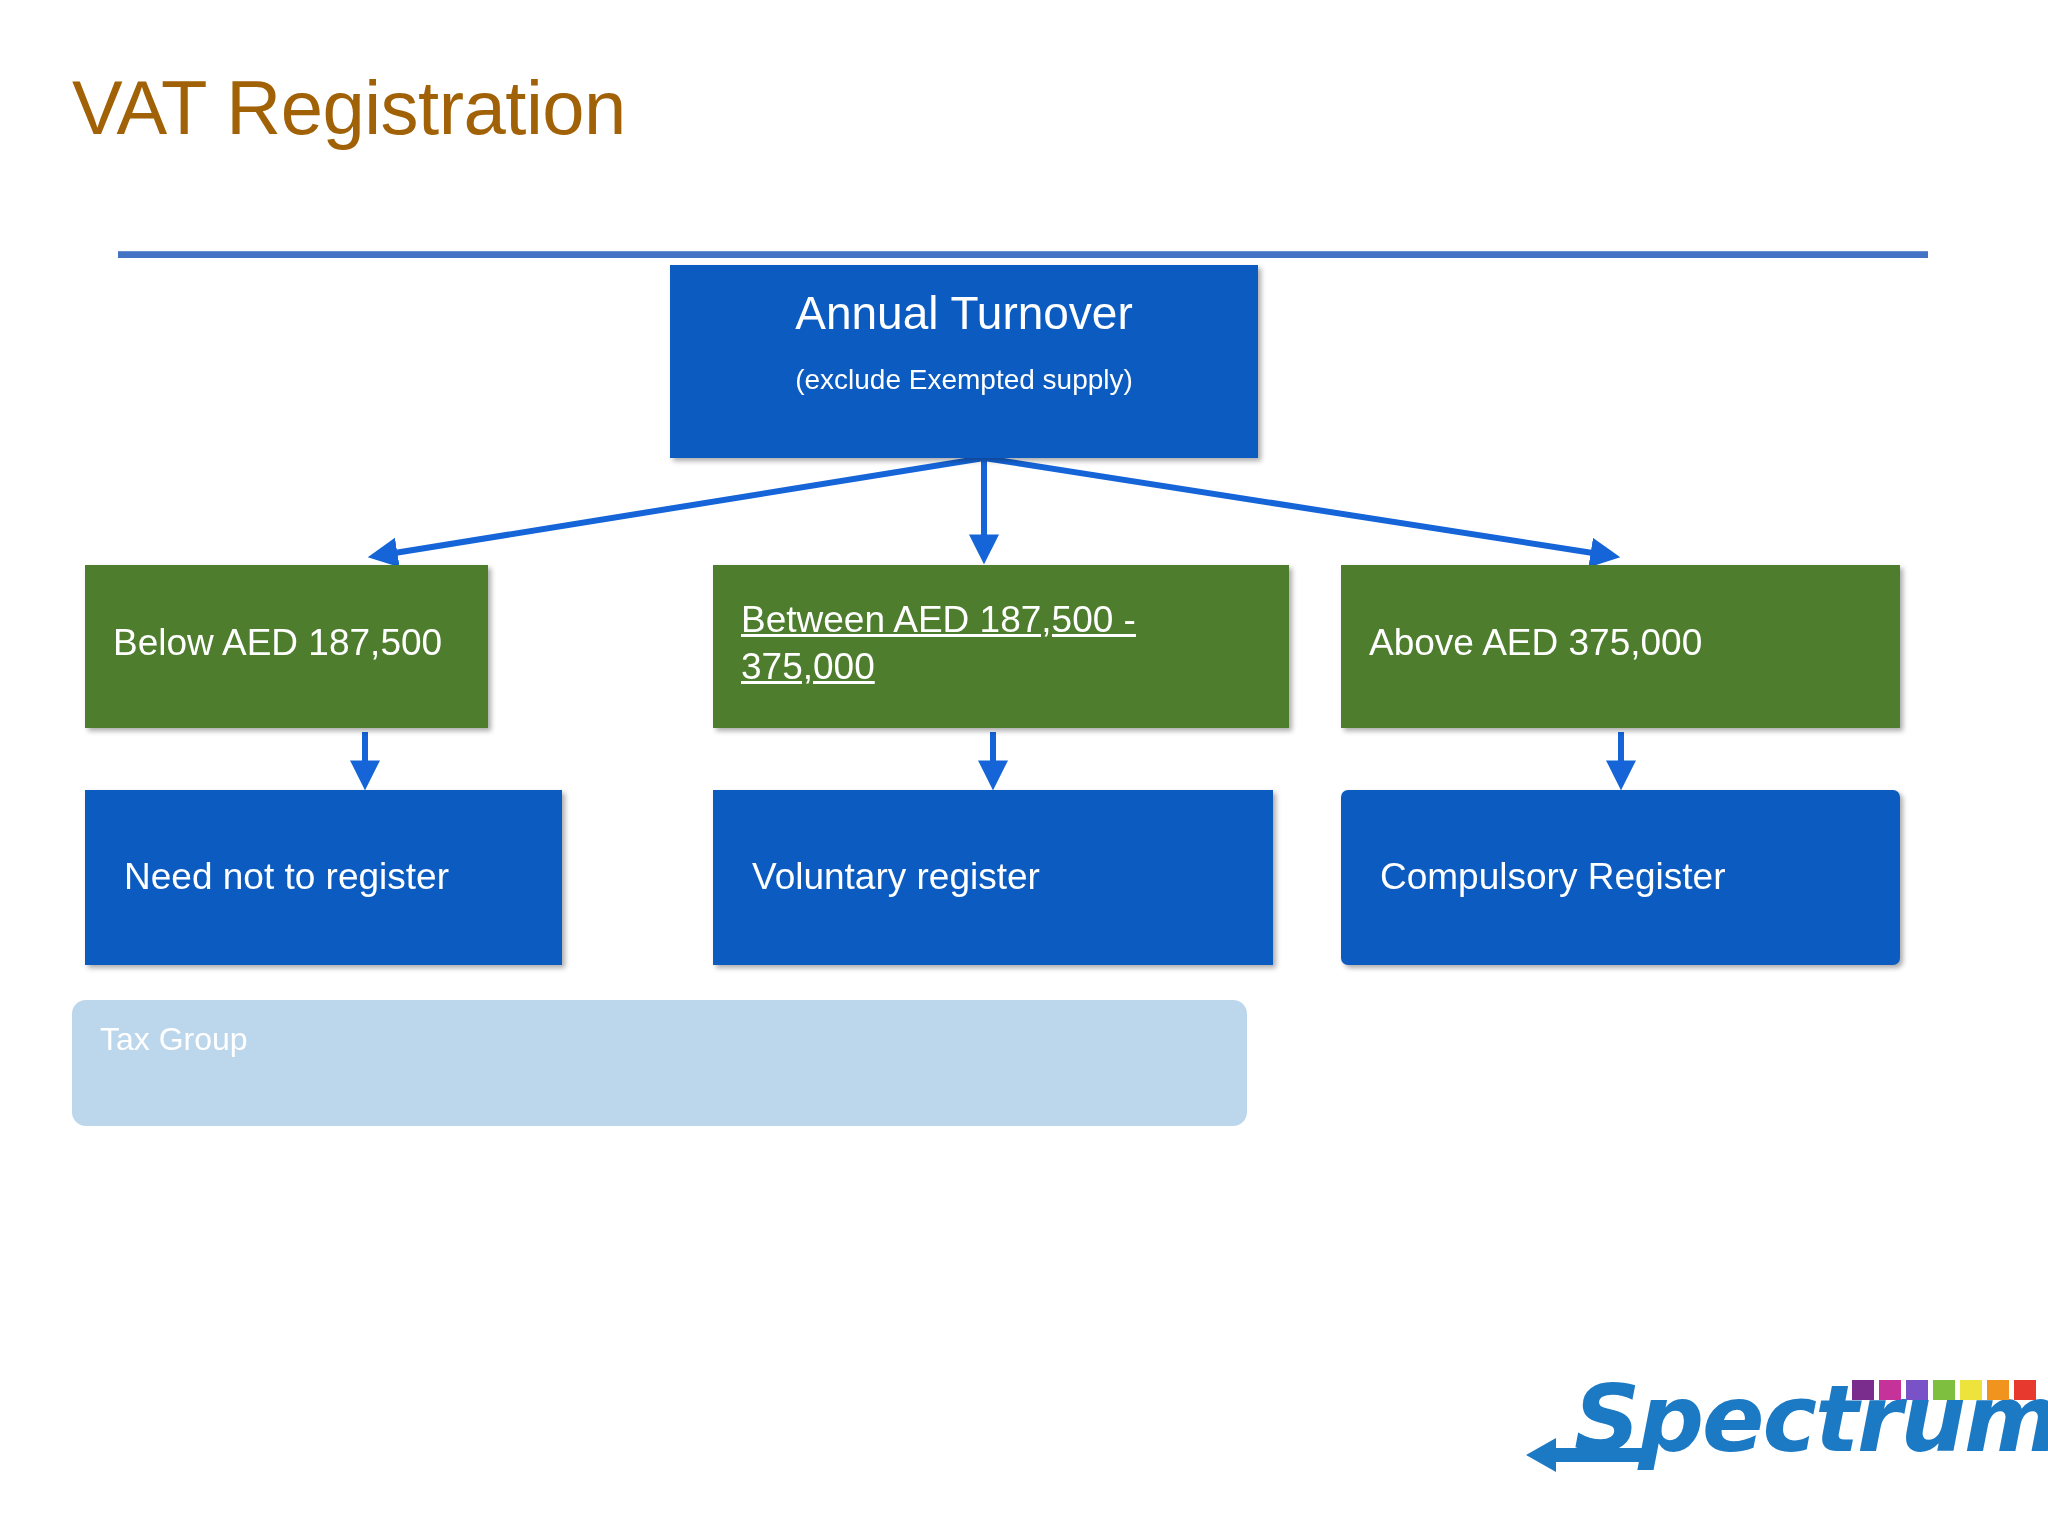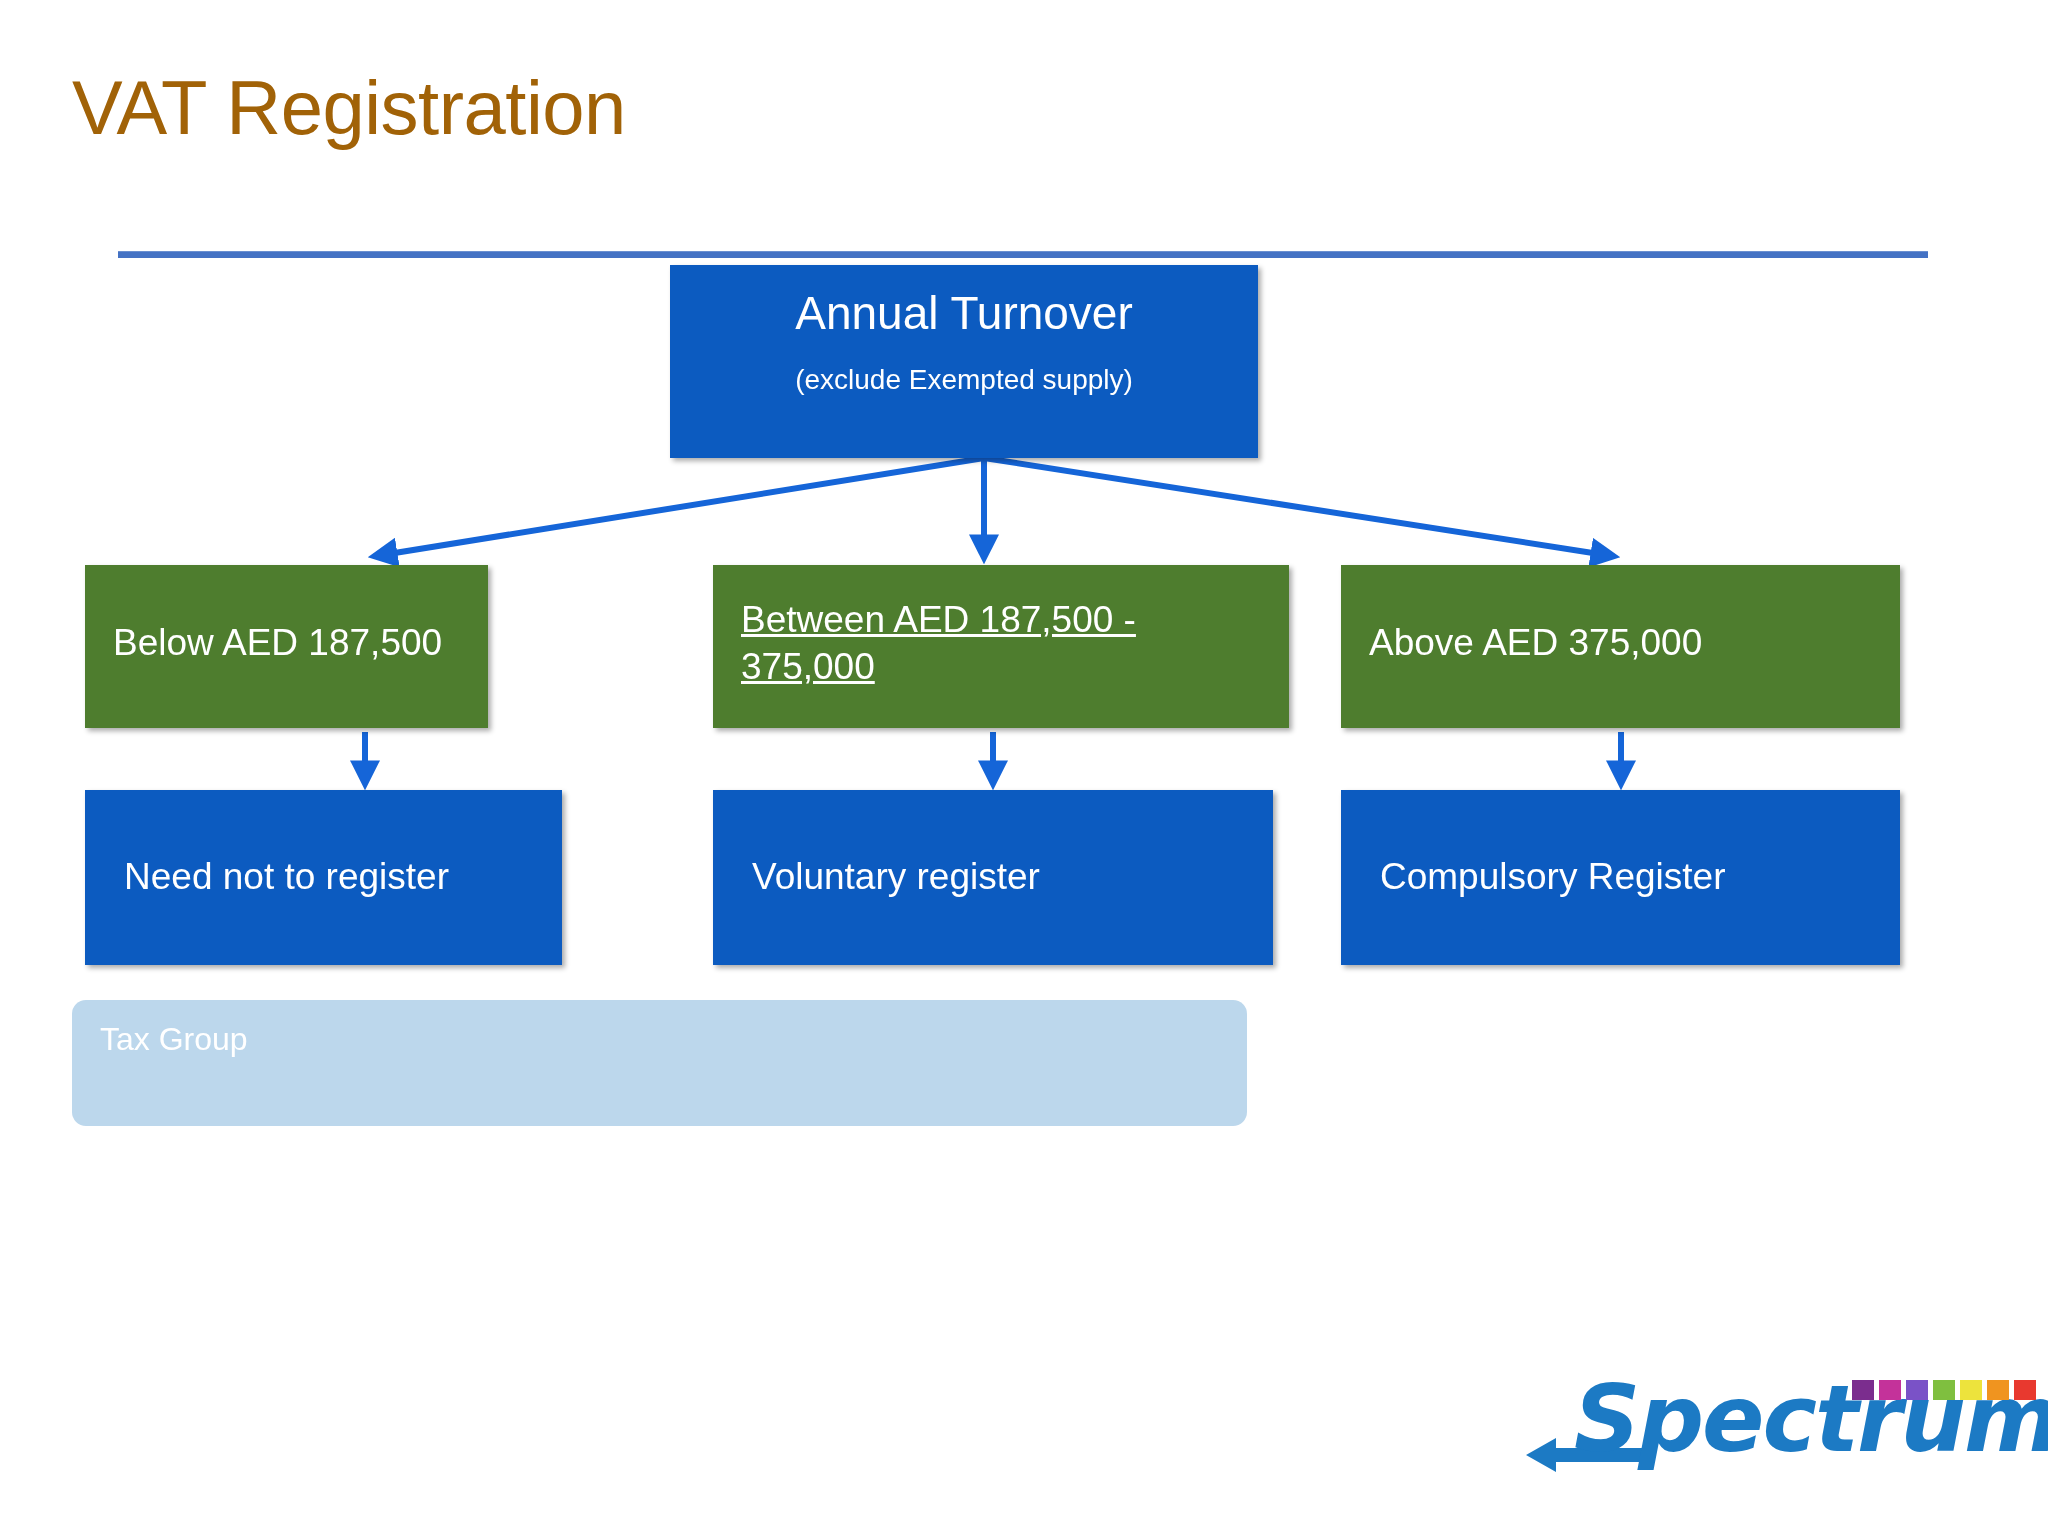--- a/index.html
+++ b/index.html
@@ -100,21 +100,21 @@
     justify-content: center;
     padding: 0 39px;
   }
   .box-outcome .box-label {
     font-size: 37px;
     line-height: 1.26;
     text-align: left;
   }
   #box-outcome-0 { left: 85px;   top: 790px; width: 477px; }
   #box-outcome-1 { left: 713px;  top: 790px; width: 560px; }
-  #box-outcome-2 { left: 1341px; top: 790px; width: 559px; }
+  #box-outcome-2 { left: 1341px; top: 790px; width: 559px; border-radius: 7px; }
 
   
   #box-taxgroup {
     position: absolute;
     left: 72px;
     top: 1000px;
     width: 1175px;
     height: 126px;
     background: #BCD7EC;
     border-radius: 14px;

